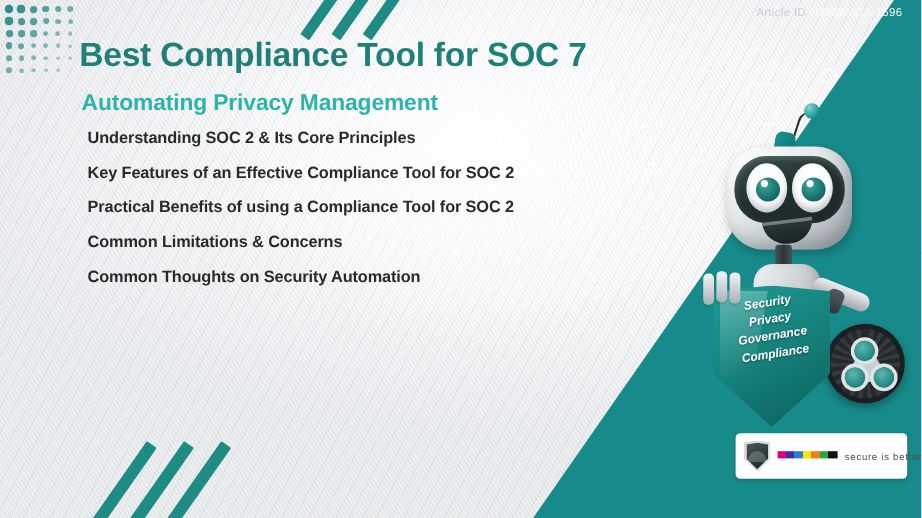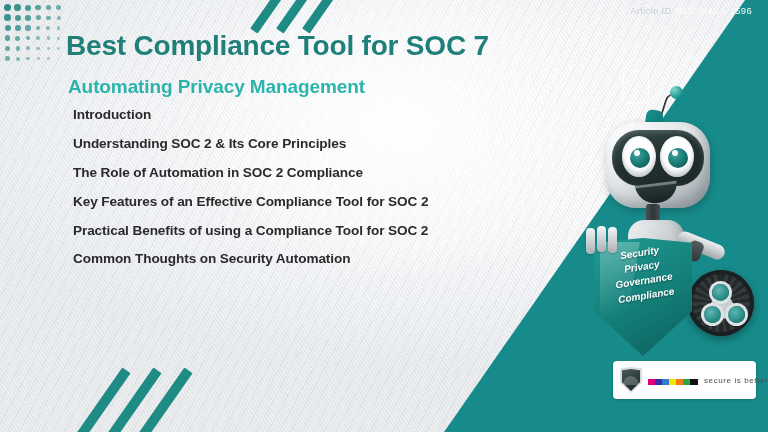--- a/index.html
+++ b/index.html
@@ -306,21 +306,21 @@
   .logo-shield .swoosh {
     position:absolute; left:3px; top:9px; width:16px; height:9px;
     background:rgba(255,255,255,.22);
     border-radius:50% 50% 0 0 / 100% 100% 0 0;
   }
   .logo-right { flex:1 1 auto; }
   .logo-word {
     font-size:17.5px; font-weight:400; letter-spacing:-.4px;
     color:#1d8b86; line-height:1; margin-bottom:2px;
   }
-  .logo-bottom { display:flex; align-items:flex-end; }
+  .logo-bottom { display:flex; align-items:flex-start; }
   .logo-bar {
     width:50px; height:6px; margin-right:6px;
     background:linear-gradient(90deg,
       #e0007a 0%, #e0007a 14%,
       #3b2ea8 14%, #3b2ea8 28%,
       #2f7dd1 28%, #2f7dd1 42%,
       #f6e500 42%, #f6e500 56%,
       #f07d1a 56%, #f07d1a 70%,
       #2aa745 70%, #2aa745 84%,
       #121212 84%, #121212 100%);
@@ -396,25 +396,24 @@
 
   <div class="article-id">
     <span>Article ID</span>
     <b>N2503MCA-1596</b>
   </div>
 
   <div class="title">Best Compliance Tool for SOC 7</div>
   <div class="subtitle">Automating Privacy Management</div>
 
   <div class="toc" id="toc">
-      <div class="toc-item">Introduction</div>
       <div class="toc-item">Understanding SOC 2 &amp; Its Core Principles</div>
-      <div class="toc-item">The Role of Automation in SOC 2 Compliance</div>
       <div class="toc-item">Key Features of an Effective Compliance Tool for SOC 2</div>
       <div class="toc-item">Practical Benefits of using a Compliance Tool for SOC 2</div>
+      <div class="toc-item">Common Limitations &amp; Concerns</div>
       <div class="toc-item">Common Thoughts on Security Automation</div>
     </div>
 
   <div class="robot">
     <div class="r-antenna-wire"></div>
     <div class="r-antenna-ball"></div>
     <div class="r-antenna-base"></div>
     <div class="r-head"></div>
     <div class="r-visor"></div>
     <div class="r-eye r-eye-l"></div>

